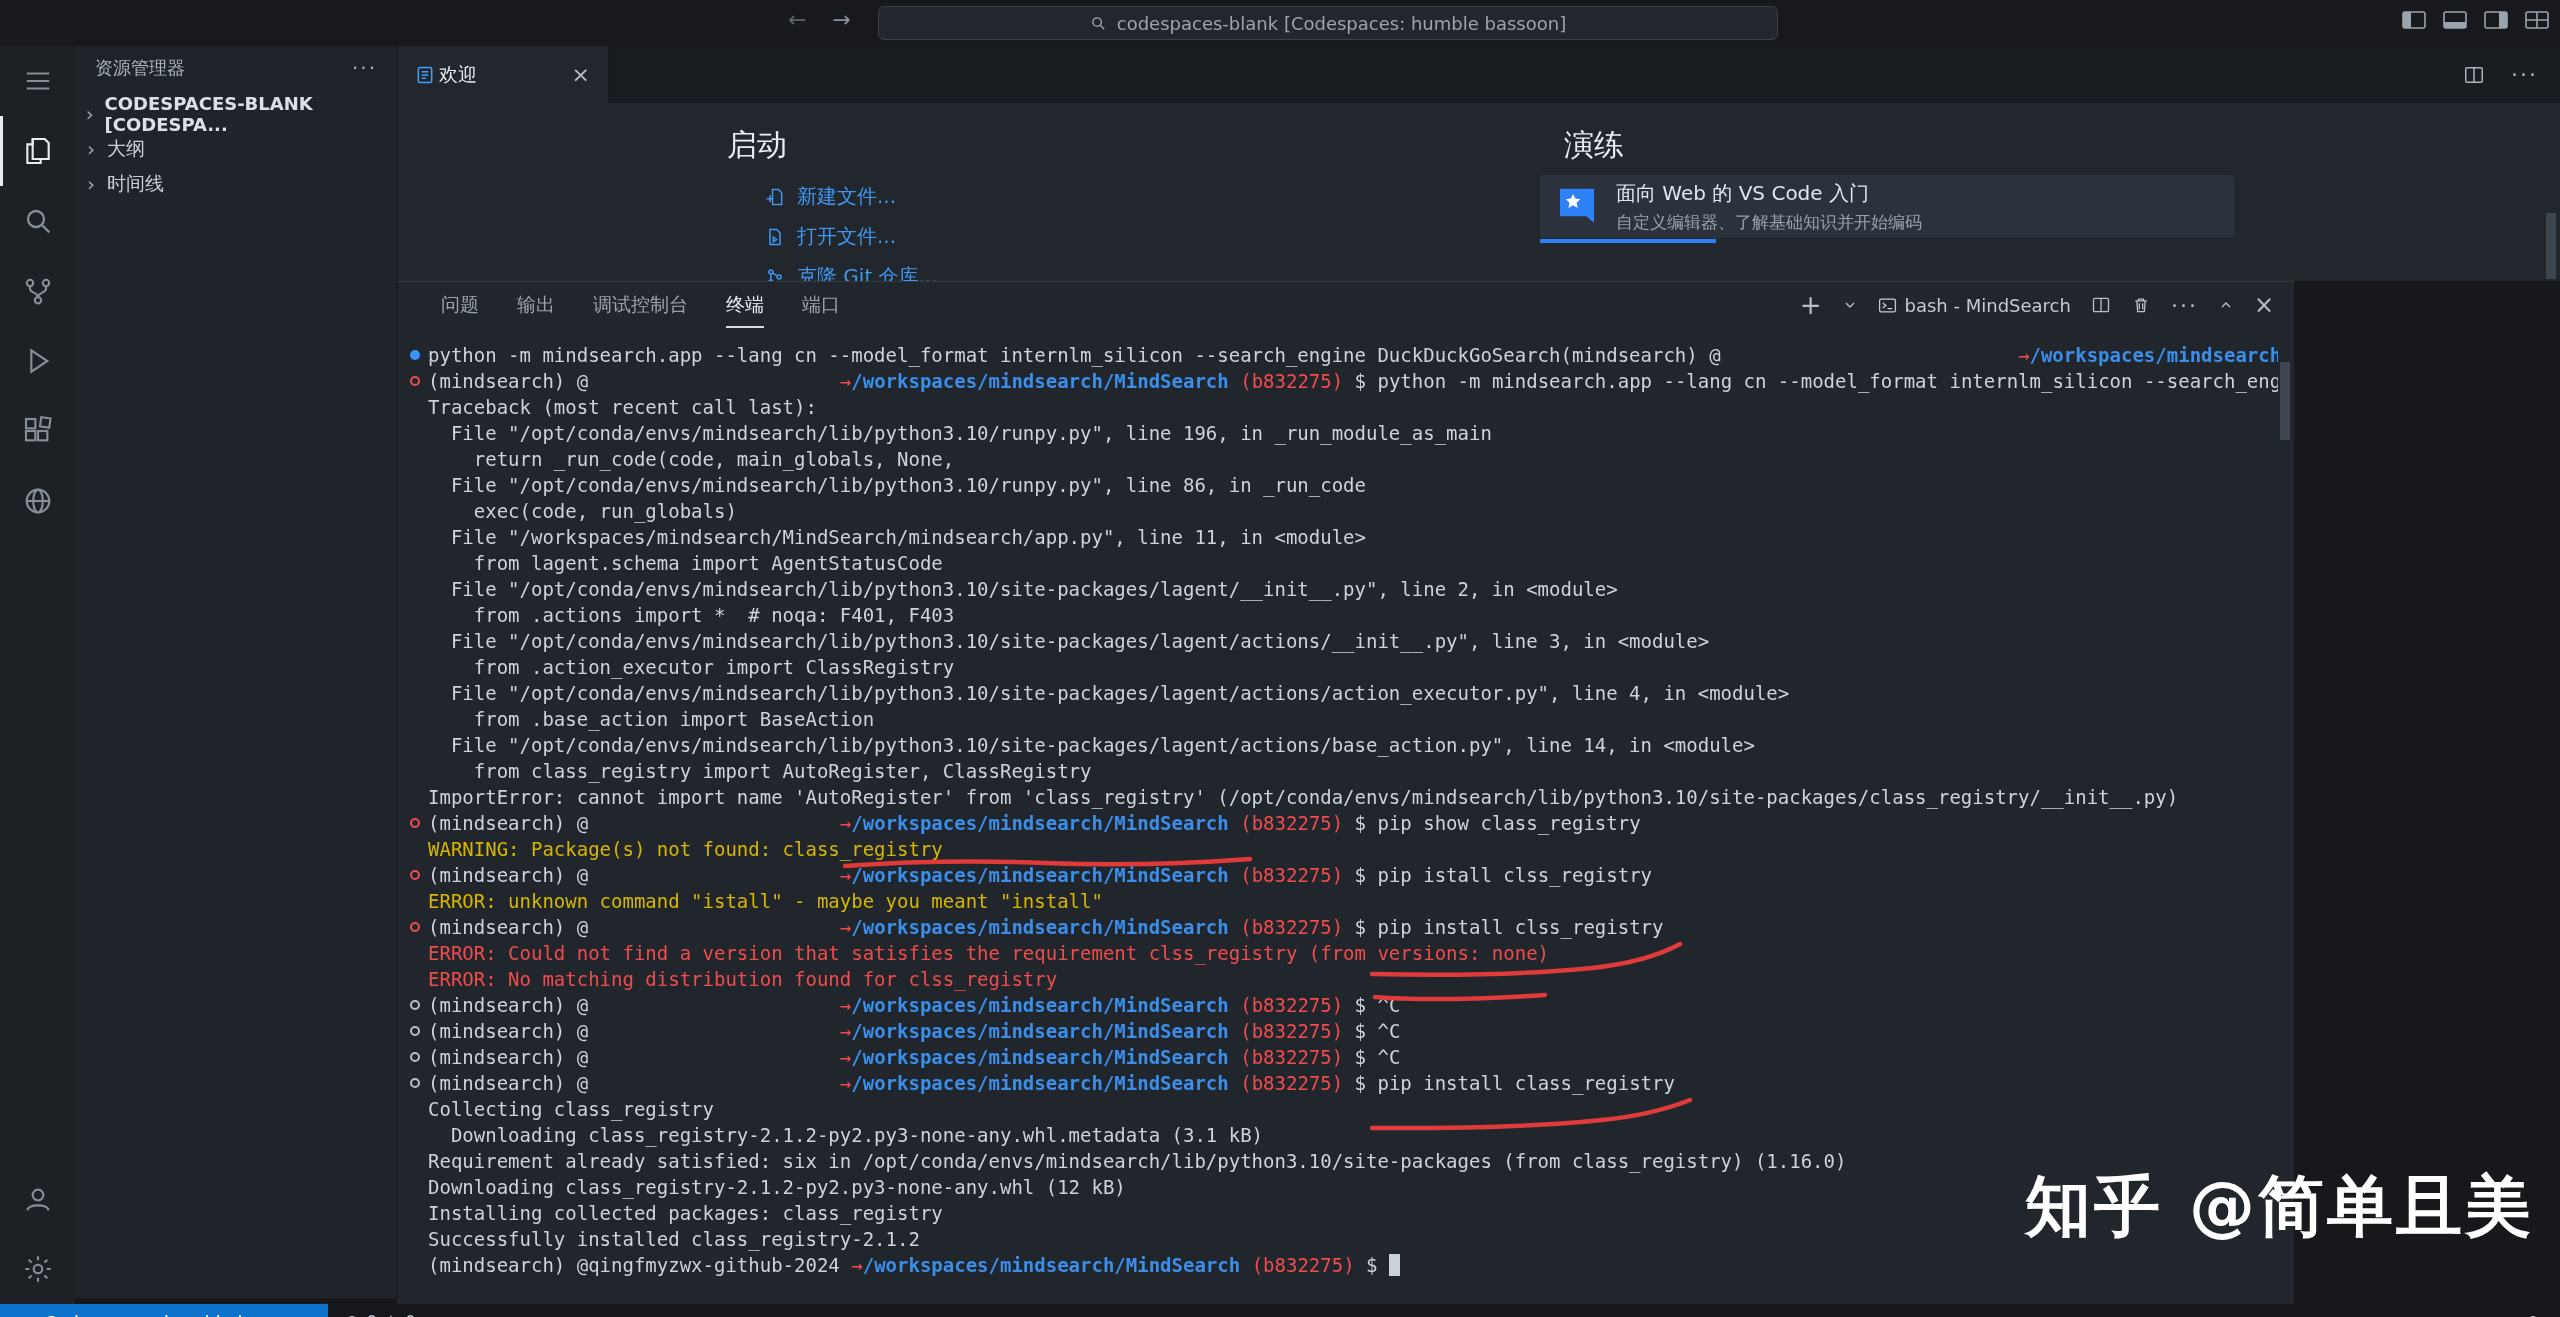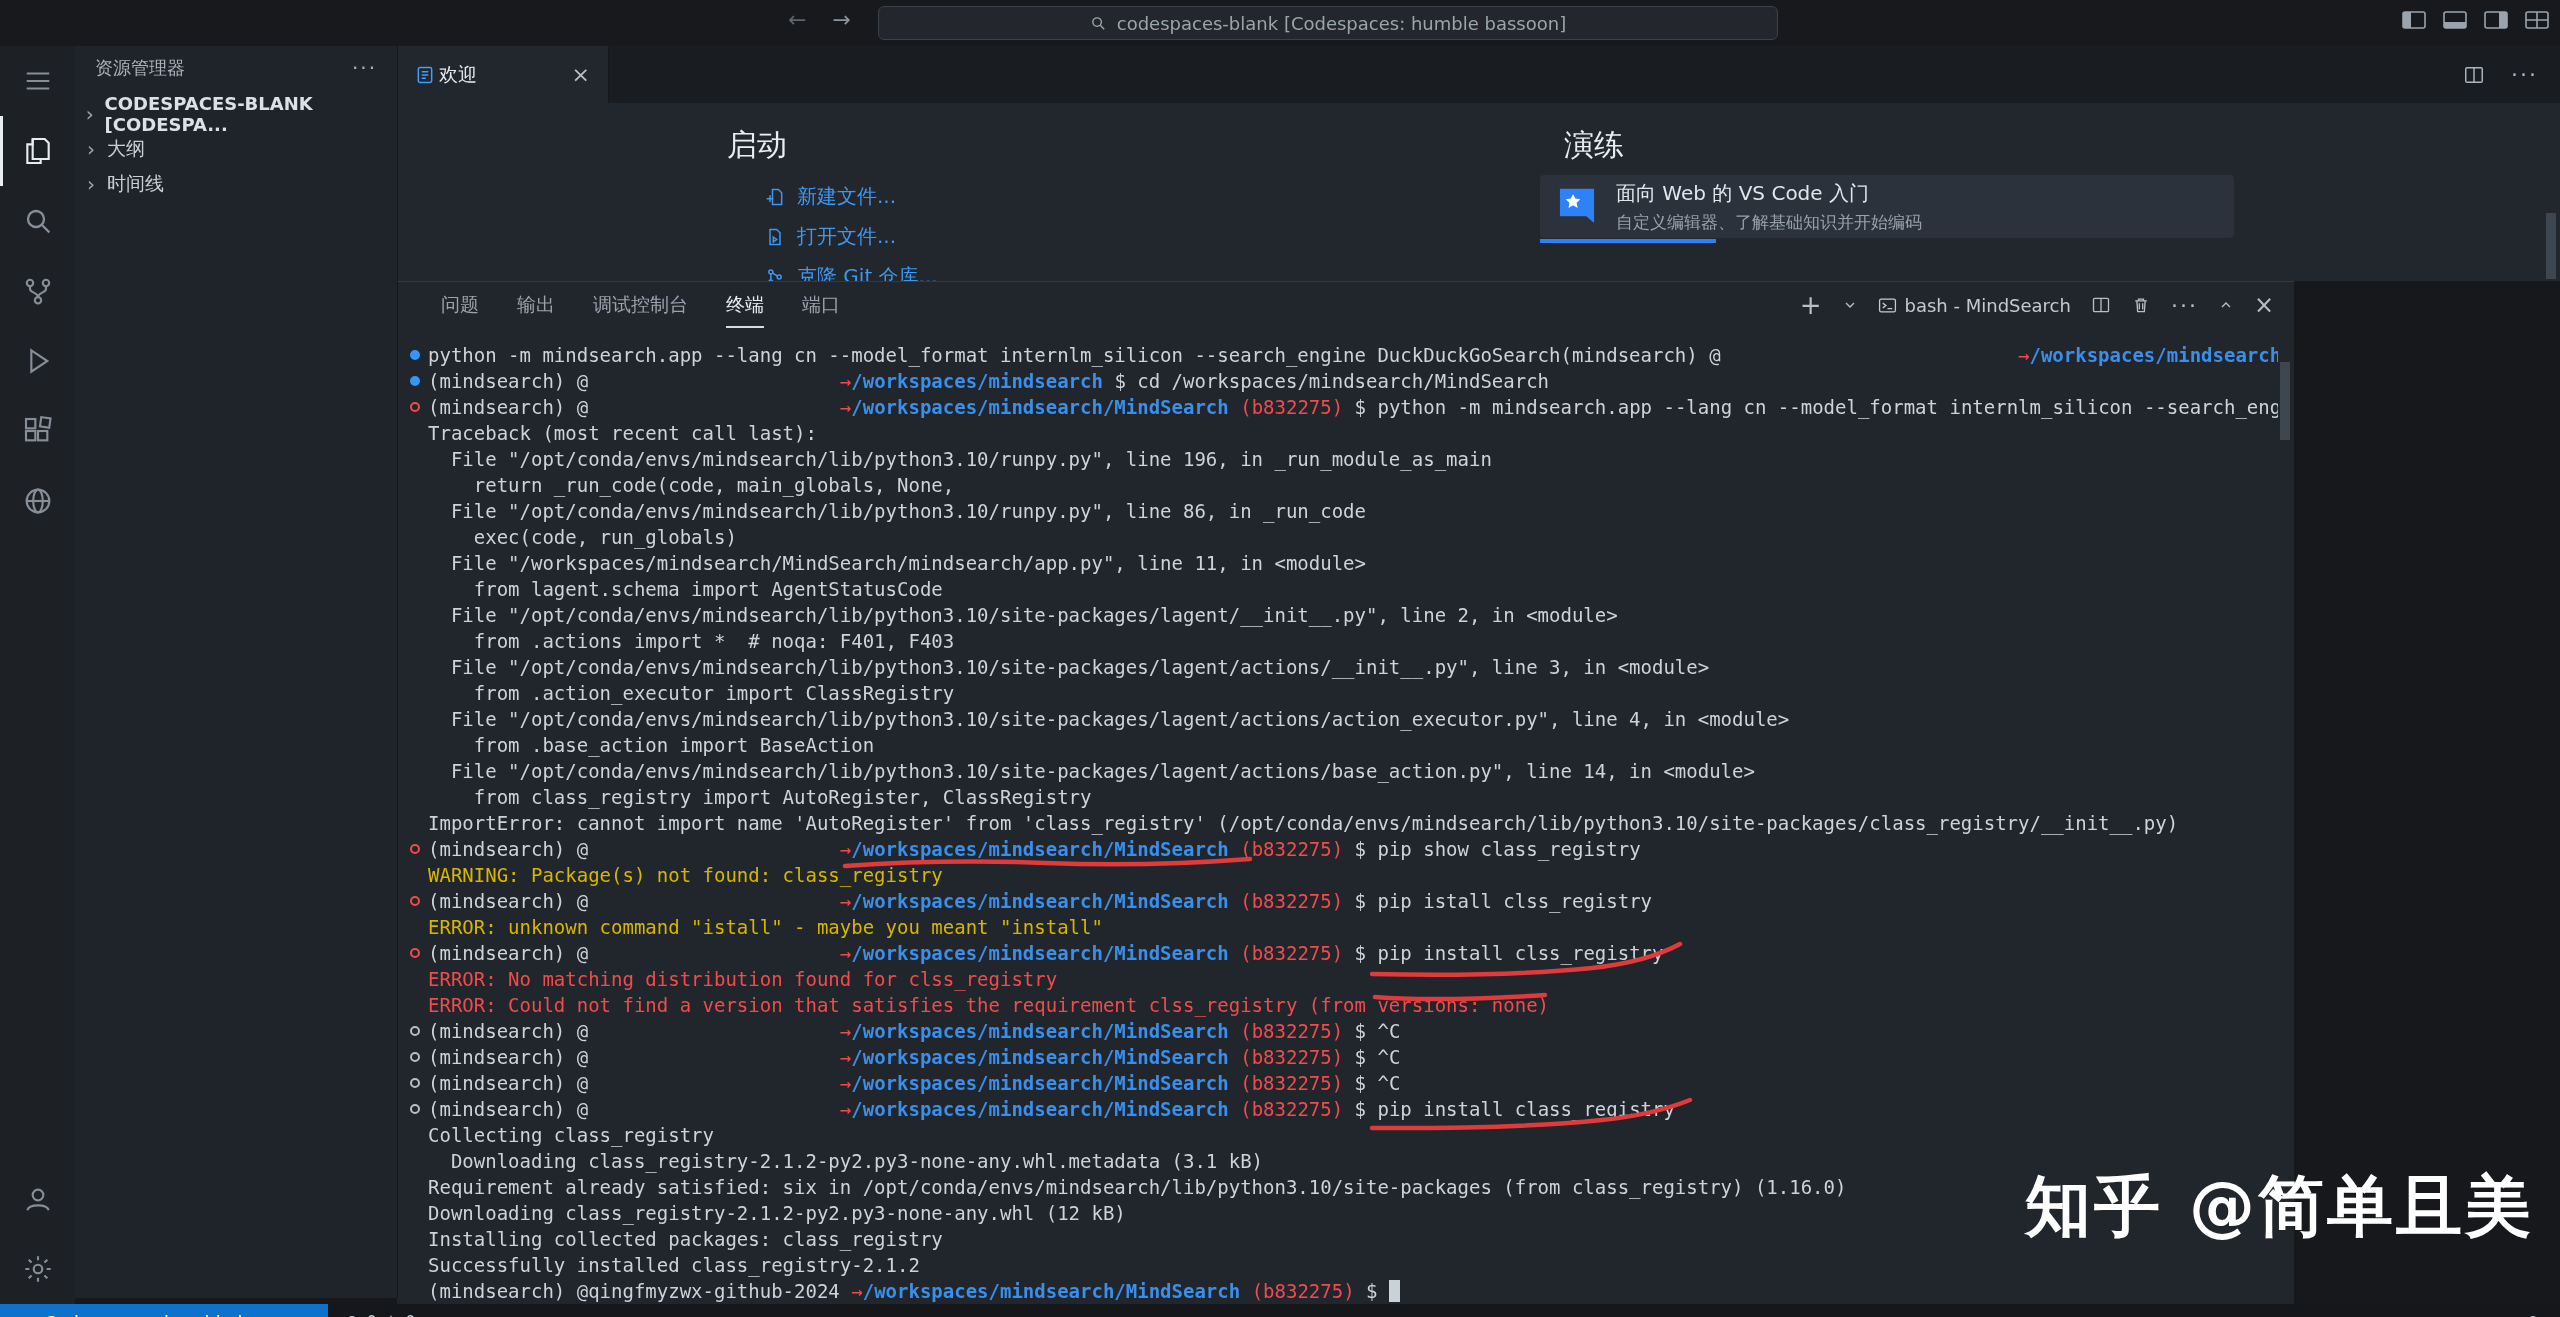--- a/index.html
+++ b/index.html
@@ -322,21 +322,20 @@
       <span>
         <svg width="16" height="16" viewBox="0 0 24 24" fill="none" stroke="#b6bec6" stroke-width="2">
             <path d="M6 15l6-6 6 6"></path>
           </svg>
       </span>
       <span class="pa-close">×</span>
     </div>
   </div>
   <div class="terminal">
       <div class="tline"><span class="dec ok"></span><span class="s-t">python -m mindsearch.app --lang cn --model_format internlm_silicon --search_engine DuckDuckGoSearch(mindsearch) @                          </span><span class="s-r">→</span><span class="s-b">/workspaces/mindsearch</span><span class="s-t"> $ conda activate mindsearch</span></div>
-      <div class="tline"><span class="dec ok"></span><span class="s-t">(mindsearch) @                      </span><span class="s-r">→</span><span class="s-b">/workspaces/mindsearch</span><span class="s-t"> $ cd /workspaces/mindsearch/MindSearch</span></div>
       <div class="tline"><span class="dec err"></span><span class="s-t">(mindsearch) @                      </span><span class="s-r">→</span><span class="s-b">/workspaces/mindsearch/MindSearch</span><span class="s-t"> </span><span class="s-r">(b832275)</span><span class="s-t"> $ python -m mindsearch.app --lang cn --model_format internlm_silicon --search_engine DuckDuckGoSearch</span></div>
       <div class="tline"><span class="s-t">Traceback (most recent call last):</span></div>
       <div class="tline"><span class="s-t">  File "/opt/conda/envs/mindsearch/lib/python3.10/runpy.py", line 196, in _run_module_as_main</span></div>
       <div class="tline"><span class="s-t">    return _run_code(code, main_globals, None,</span></div>
       <div class="tline"><span class="s-t">  File "/opt/conda/envs/mindsearch/lib/python3.10/runpy.py", line 86, in _run_code</span></div>
       <div class="tline"><span class="s-t">    exec(code, run_globals)</span></div>
       <div class="tline"><span class="s-t">  File "/workspaces/mindsearch/MindSearch/mindsearch/app.py", line 11, in &lt;module&gt;</span></div>
       <div class="tline"><span class="s-t">    from lagent.schema import AgentStatusCode</span></div>
       <div class="tline"><span class="s-t">  File "/opt/conda/envs/mindsearch/lib/python3.10/site-packages/lagent/__init__.py", line 2, in &lt;module&gt;</span></div>
       <div class="tline"><span class="s-t">    from .actions import *  # noqa: F401, F403</span></div>
@@ -345,22 +344,22 @@
       <div class="tline"><span class="s-t">  File "/opt/conda/envs/mindsearch/lib/python3.10/site-packages/lagent/actions/action_executor.py", line 4, in &lt;module&gt;</span></div>
       <div class="tline"><span class="s-t">    from .base_action import BaseAction</span></div>
       <div class="tline"><span class="s-t">  File "/opt/conda/envs/mindsearch/lib/python3.10/site-packages/lagent/actions/base_action.py", line 14, in &lt;module&gt;</span></div>
       <div class="tline"><span class="s-t">    from class_registry import AutoRegister, ClassRegistry</span></div>
       <div class="tline"><span class="s-t">ImportError: cannot import name 'AutoRegister' from 'class_registry' (/opt/conda/envs/mindsearch/lib/python3.10/site-packages/class_registry/__init__.py)</span></div>
       <div class="tline"><span class="dec err"></span><span class="s-t">(mindsearch) @                      </span><span class="s-r">→</span><span class="s-b">/workspaces/mindsearch/MindSearch</span><span class="s-t"> </span><span class="s-r">(b832275)</span><span class="s-t"> $ pip show class_registry</span></div>
       <div class="tline"><span class="s-y">WARNING: Package(s) not found: class_registry</span></div>
       <div class="tline"><span class="dec err"></span><span class="s-t">(mindsearch) @                      </span><span class="s-r">→</span><span class="s-b">/workspaces/mindsearch/MindSearch</span><span class="s-t"> </span><span class="s-r">(b832275)</span><span class="s-t"> $ pip istall clss_registry</span></div>
       <div class="tline"><span class="s-y">ERROR: unknown command "istall" - maybe you meant "install"</span></div>
       <div class="tline"><span class="dec err"></span><span class="s-t">(mindsearch) @                      </span><span class="s-r">→</span><span class="s-b">/workspaces/mindsearch/MindSearch</span><span class="s-t"> </span><span class="s-r">(b832275)</span><span class="s-t"> $ pip install clss_registry</span></div>
+      <div class="tline"><span class="s-r">ERROR: Could not find a version that satisfies the requirement clss_registry (from versions: none)</span></div>
       <div class="tline"><span class="s-r">ERROR: No matching distribution found for clss_registry</span></div>
-      <div class="tline"><span class="s-r">ERROR: Could not find a version that satisfies the requirement clss_registry (from versions: none)</span></div>
       <div class="tline"><span class="dec no"></span><span class="s-t">(mindsearch) @                      </span><span class="s-r">→</span><span class="s-b">/workspaces/mindsearch/MindSearch</span><span class="s-t"> </span><span class="s-r">(b832275)</span><span class="s-t"> $ ^C</span></div>
       <div class="tline"><span class="dec no"></span><span class="s-t">(mindsearch) @                      </span><span class="s-r">→</span><span class="s-b">/workspaces/mindsearch/MindSearch</span><span class="s-t"> </span><span class="s-r">(b832275)</span><span class="s-t"> $ ^C</span></div>
       <div class="tline"><span class="dec no"></span><span class="s-t">(mindsearch) @                      </span><span class="s-r">→</span><span class="s-b">/workspaces/mindsearch/MindSearch</span><span class="s-t"> </span><span class="s-r">(b832275)</span><span class="s-t"> $ ^C</span></div>
       <div class="tline"><span class="dec no"></span><span class="s-t">(mindsearch) @                      </span><span class="s-r">→</span><span class="s-b">/workspaces/mindsearch/MindSearch</span><span class="s-t"> </span><span class="s-r">(b832275)</span><span class="s-t"> $ pip install class_registry</span></div>
       <div class="tline"><span class="s-t">Collecting class_registry</span></div>
       <div class="tline"><span class="s-t">  Downloading class_registry-2.1.2-py2.py3-none-any.whl.metadata (3.1 kB)</span></div>
       <div class="tline"><span class="s-t">Requirement already satisfied: six in /opt/conda/envs/mindsearch/lib/python3.10/site-packages (from class_registry) (1.16.0)</span></div>
       <div class="tline"><span class="s-t">Downloading class_registry-2.1.2-py2.py3-none-any.whl (12 kB)</span></div>
       <div class="tline"><span class="s-t">Installing collected packages: class_registry</span></div>
       <div class="tline"><span class="s-t">Successfully installed class_registry-2.1.2</span></div>

